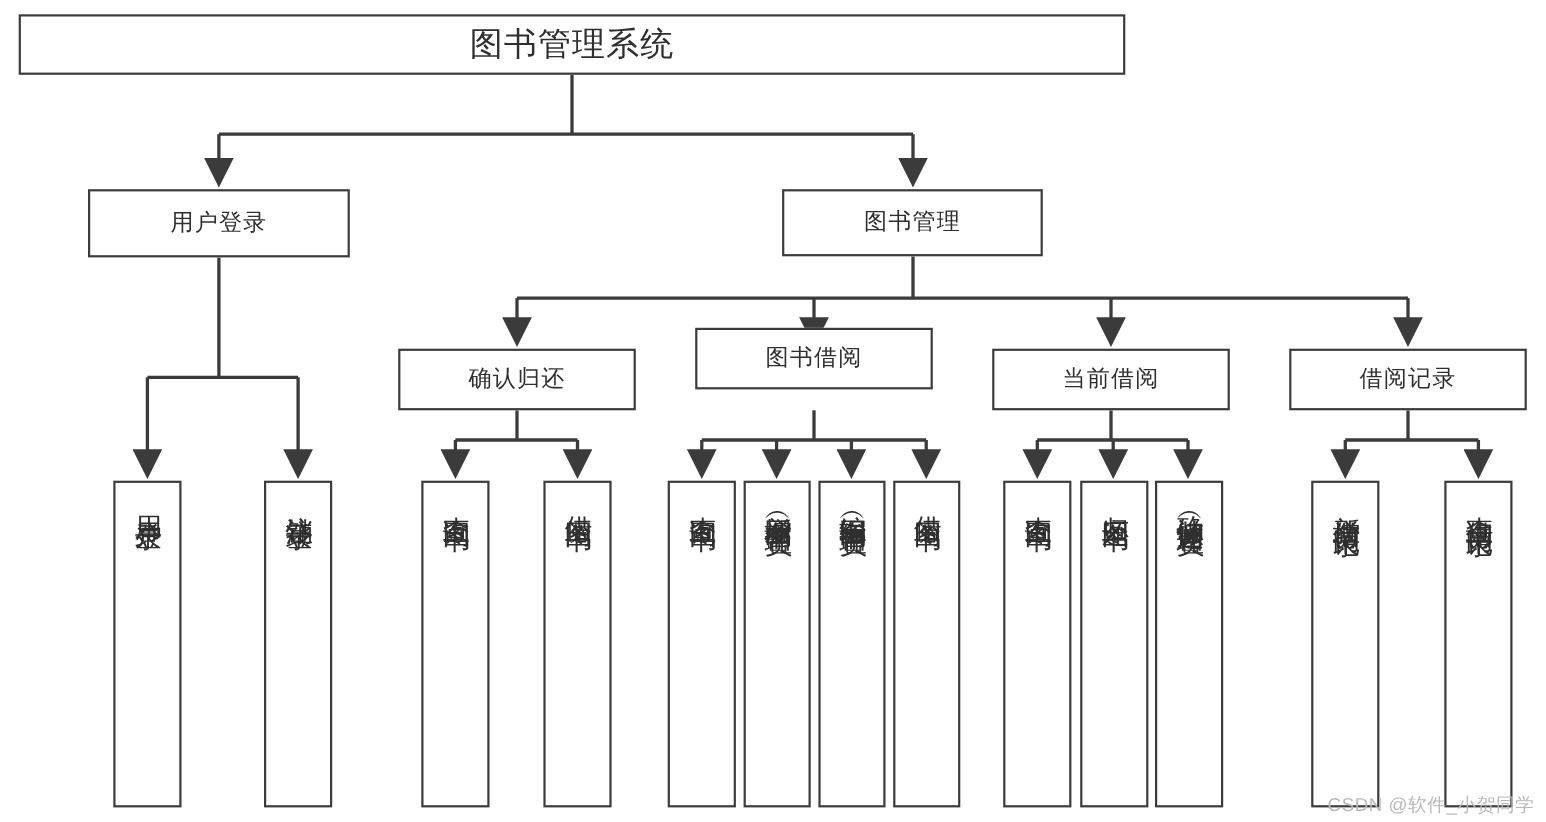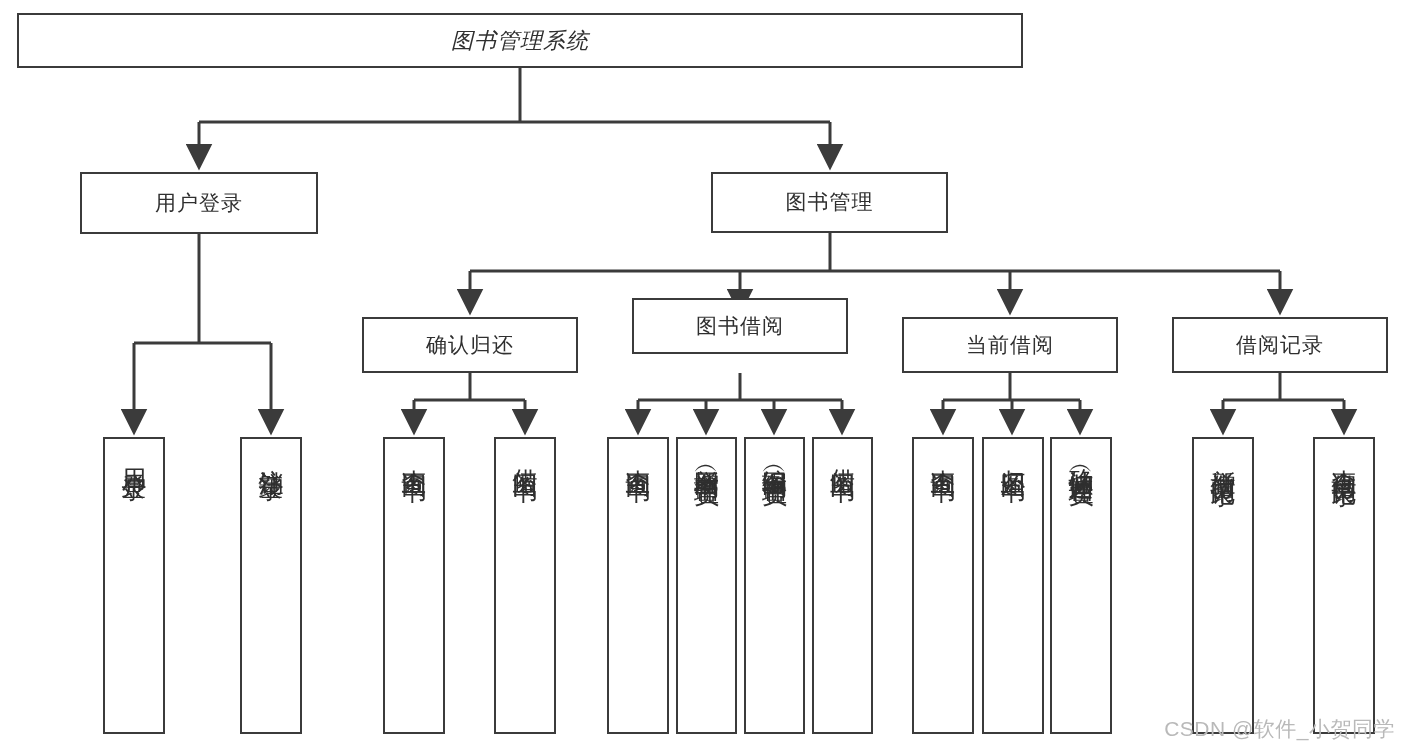--- a/index.html
+++ b/index.html
@@ -40,23 +40,22 @@
     line-height:1.26;
     white-space:pre-line;
   }
   
   .node.horiz .label{
     writing-mode:horizontal-tb;
     font-size:21px;
     letter-spacing:1px;
   }
   .node.root .label{
-    font-size:22px;
+    font-size:30px;
     letter-spacing:1px;
-    font-style:italic;
   }
   
   .node.vert{
     align-items:flex-start;
     justify-content:center;
     padding-top:10px;
   }
   .node.vert .label{
     writing-mode:vertical-rl;
     text-orientation:upright;
@@ -64,21 +63,21 @@
     letter-spacing:3px;
     line-height:1;
   }
   .node.vert.tall .label{
     letter-spacing:2px;
   }
   .watermark{
     position:absolute;
     right:10px;
     bottom:4px;
-    font-size:21px;
+    font-size:17px;
     color:#b9b9b9;
     letter-spacing:0.5px;
     z-index:5;
     white-space:nowrap;
     user-select:none;
   }
 </style>
 </head>
 <body>
 

